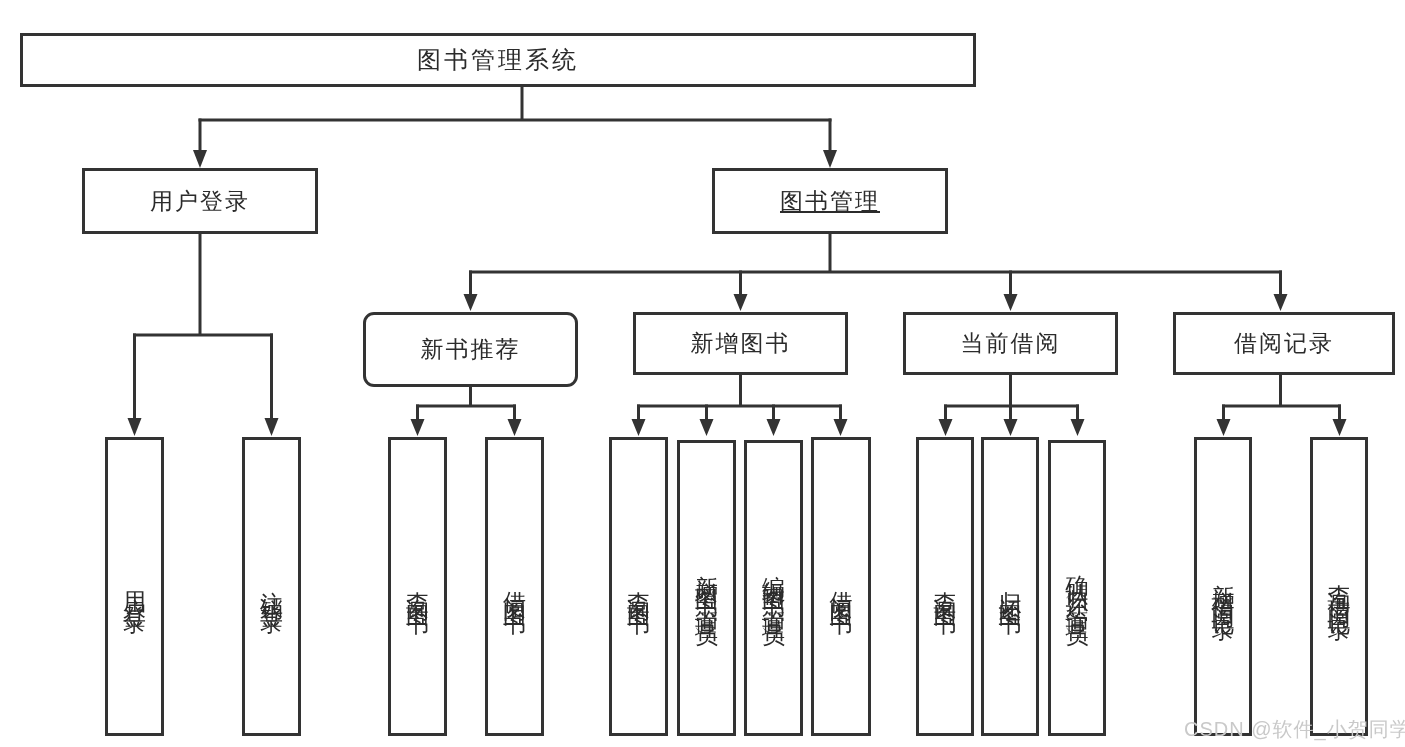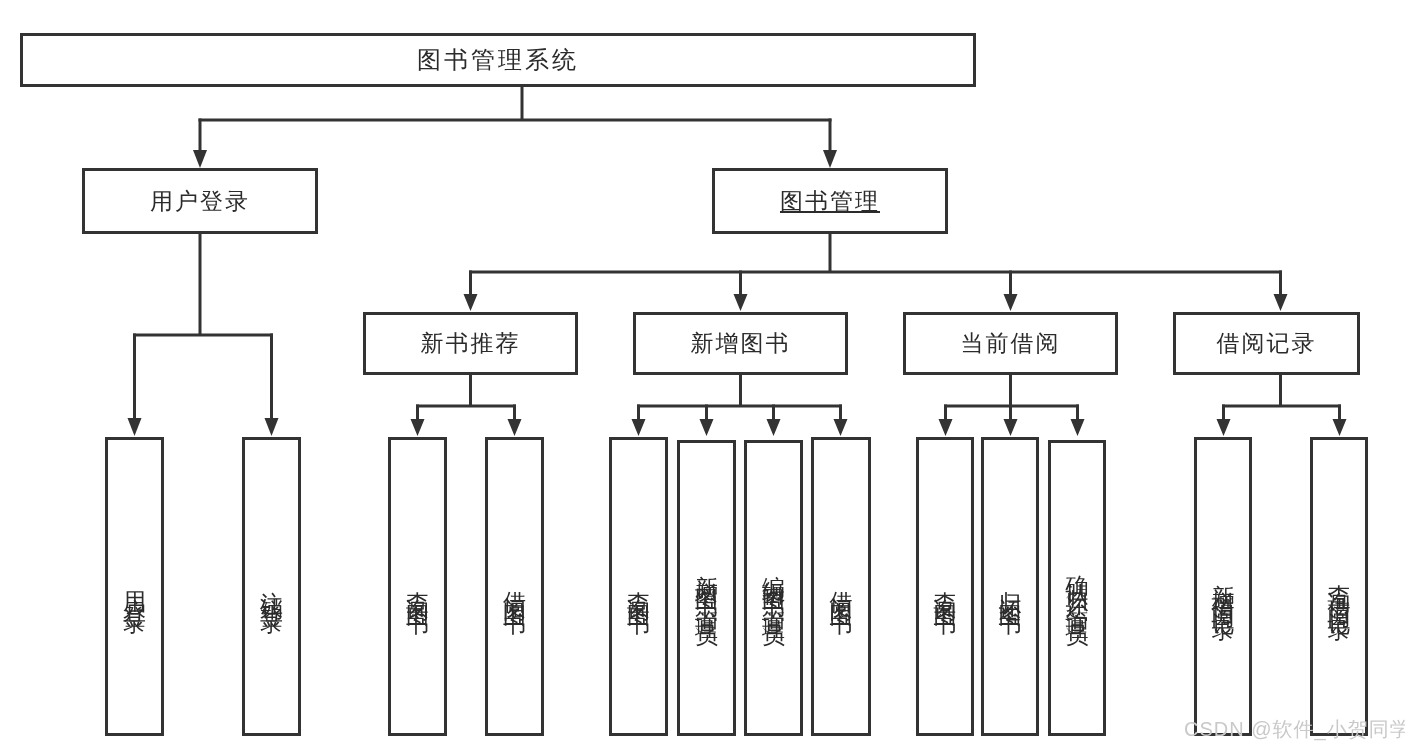--- a/index.html
+++ b/index.html
@@ -141,30 +141,30 @@
     <span class="lbl">图书管理系统</span>
   </div>
 
   <div class="node" style="left:82px; top:168px; width:236px; height:66px;">
     <span class="lbl">用户登录</span>
   </div>
   <div class="node" style="left:712px; top:168px; width:236px; height:66px;text-decoration:underline;">
     <span class="lbl">图书管理</span>
   </div>
 
-  <div class="node" style="left:363px; top:312px; width:215px; height:63px;">
+  <div class="node" style="left:363px; top:312px; width:215px; height:75px;border-radius:11px;">
     <span class="lbl">新书推荐</span>
   </div>
   <div class="node" style="left:633px; top:312px; width:215px; height:63px;">
     <span class="lbl">新增图书</span>
   </div>
   <div class="node" style="left:903px; top:312px; width:215px; height:63px;">
     <span class="lbl">当前借阅</span>
   </div>
-  <div class="node" style="left:1173px; top:312px; width:187px; height:63px;">
+  <div class="node" style="left:1173px; top:312px; width:222px; height:63px;">
     <span class="lbl">借阅记录</span>
   </div>
 
   <div class="node leaf" style="left:105px; top:437px; width:59px; height:299px;">
     <span class="lbl">用户登录</span>
   </div>
   <div class="node leaf" style="left:242px; top:437px; width:59px; height:299px;">
     <span class="lbl">注销登录</span>
   </div>
 

